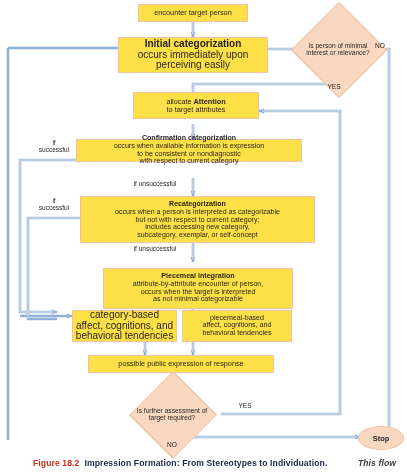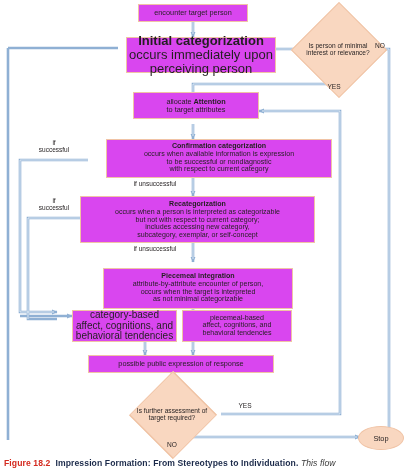--- a/index.html
+++ b/index.html
@@ -3,46 +3,46 @@
 <meta charset="utf-8">
 <style>
   html,body{margin:0;padding:0;background:#ffffff;}
   body{width:407px;height:476px;overflow:hidden;
        font-family:"Liberation Sans","DejaVu Sans",sans-serif;
        color:#231f20;}
   #stage{position:relative;width:407px;height:476px;}
   svg#wires{position:absolute;left:0;top:0;width:407px;height:476px;}
 
   .node{position:absolute;box-sizing:border-box;
-        background:#d946ef;border:0.6px solid #f0c3a5;
+        background:#fde047;border:0.6px solid #f0c3a5;
         display:flex;flex-direction:column;align-items:center;
         justify-content:center;text-align:left;
         line-height:1.08;color:#231f20;}
   .node .ttl{font-weight:bold;}
   .node .ln{display:block;white-space:nowrap;}
 
   .diamond{position:absolute;display:flex;align-items:center;
            justify-content:center;text-align:center;line-height:1.08;}
   .diamond .dshape{position:absolute;left:0;top:0;width:100%;height:100%;
            background:#f9d7c0;border:0.6px solid #f0c3a5;
            transform:rotate(45deg);}
   .diamond .dtxt{position:relative;z-index:2;}
 
   .oval{position:absolute;background:#f9d7c0;border:0.6px solid #f0c3a5;
         border-radius:50%;display:flex;align-items:center;
-        justify-content:center;font-weight:normal;}
+        justify-content:center;font-weight:bold;}
 
   .elabel{position:absolute;text-align:center;line-height:1.05;
           color:#231f20;white-space:pre;}
 
   #caption{position:absolute;left:4px;top:458px;width:400px;
            font-size:8.6px;font-weight:bold;color:#1b2a4a;
            white-space:nowrap;letter-spacing:0.1px;}
-  #caption .fignum{color:#d42a1f;}
-  #caption .ital{font-weight:normal;font-style:italic;color:#3a3a3a;}
+  #caption .fignum{color:#d42a1f;margin-left:29px;}
+  #caption .ital{font-weight:bold;font-style:italic;color:#3a3a3a;margin-left:28px;}
 </style>
 </head>
 <body>
 
 <div id="stage">
 
   <svg id="wires" viewBox="0 0 407 476">
     <defs>
       <marker id="ah" markerWidth="7" markerHeight="7" refX="5.4" refY="3" orient="auto" markerUnits="userSpaceOnUse">
         <path d="M0,0.4 L6,3 L0,5.6 Z" fill="#8fb0d4"></path>
@@ -101,44 +101,44 @@
       <path d="M172,373 L172,388"></path>
       <path d="M221,414 L340,414 L340,111 L262,111"></path>
       <path d="M172,437 L357,437"></path>
     </g>
   </svg>
 
   <div class="node" style="left:138px;top:4px;width:110px;height:18px;font-size:7.3px;">
     <span class="ln">encounter target person</span>
   </div>
 
-  <div class="node" style="left:118px;top:37px;width:150px;height:36px;font-size:13px;margin-left:8px;">
+  <div class="node" style="left:118px;top:37px;width:150px;height:36px;font-size:10px;">
     <span class="ln ttl">Initial categorization</span>
     <span class="ln">occurs immediately upon</span>
-    <span class="ln">perceiving person</span>
+    <span class="ln">perceiving easily</span>
   </div>
 
   <div class="diamond" style="left:305px;top:16px;width:66px;height:66px;font-size:6.6px;">
     <span class="dshape"></span>
     <span class="dtxt">
       <span class="ln">Is person</span>
       <span class="ln">of minimal interest</span>
       <span class="ln">or relevance?</span>
     </span>
   </div>
 
   <div class="node" style="left:133px;top:92px;width:126px;height:27px;font-size:7.3px;">
     <span class="ln"><span>allocate </span><b>Attention</b></span>
     <span class="ln">to target attributes</span>
   </div>
 
-  <div class="node" style="left:106px;top:139px;width:226px;height:39px;font-size:7.1px;">
+  <div class="node" style="left:76px;top:139px;width:226px;height:23px;font-size:7.1px;">
     <span class="ln ttl">Confirmation categorization</span>
     <span class="ln">occurs when available information is expression</span>
-    <span class="ln">to be successful or nondiagnostic</span>
+    <span class="ln">to be consistent or nondiagnostic</span>
     <span class="ln">with respect to current category</span>
   </div>
 
   <div class="node" style="left:80px;top:196px;width:235px;height:47px;font-size:7.05px;">
     <span class="ln ttl">Recategorization</span>
     <span class="ln">occurs when a person is interpreted as categorizable</span>
     <span class="ln">but not with respect to current category;</span>
     <span class="ln">includes accessing new category,</span>
     <span class="ln">subcategory, exemplar, or self-concept</span>
   </div>

